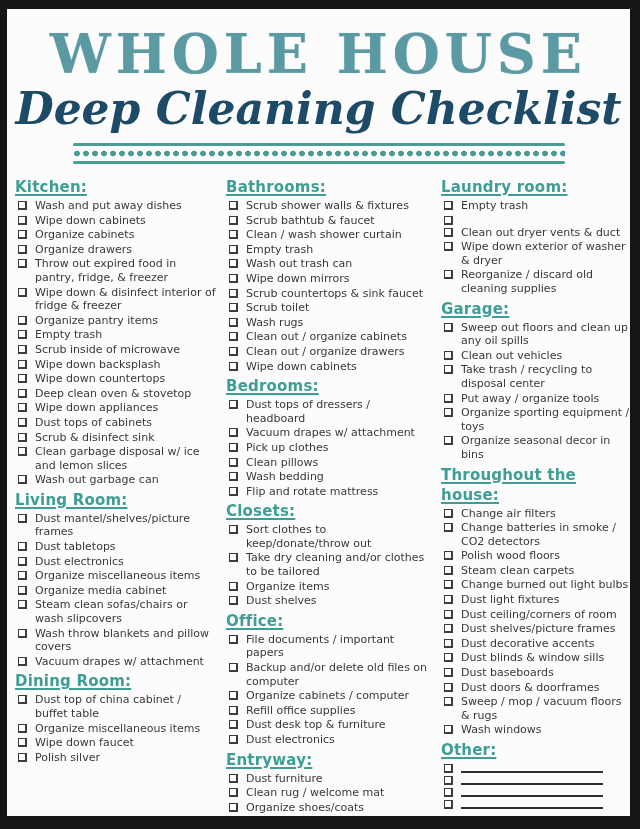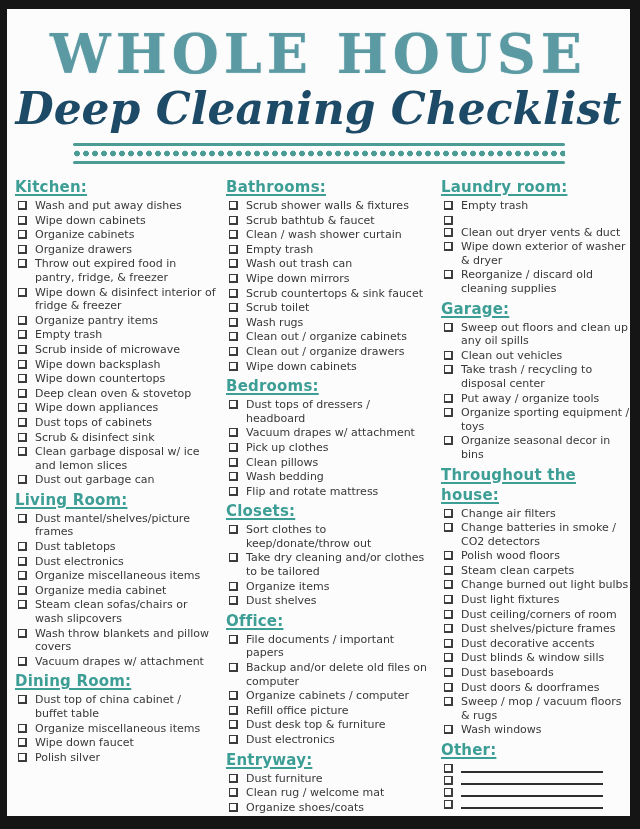--- a/index.html
+++ b/index.html
@@ -173,21 +173,21 @@
           <div class="task">
             <span class="cb"></span>
             <span class="task-label">Scrub &amp; disinfect sink</span>
           </div>
           <div class="task">
             <span class="cb"></span>
             <span class="task-label">Clean garbage disposal w/ ice and lemon slices</span>
           </div>
           <div class="task">
             <span class="cb"></span>
-            <span class="task-label">Dust out garbage can</span>
+            <span class="task-label">Wash out garbage can</span>
           </div>
         </div>
         <div class="section">
           <div class="section-heading">Living Room:</div>
           <div class="task">
             <span class="cb"></span>
             <span class="task-label">Dust mantel/shelves/picture frames</span>
           </div>
           <div class="task">
             <span class="cb"></span>
@@ -345,21 +345,21 @@
           <div class="task">
             <span class="cb"></span>
             <span class="task-label">Backup and/or delete old files on computer</span>
           </div>
           <div class="task">
             <span class="cb"></span>
             <span class="task-label">Organize cabinets / computer</span>
           </div>
           <div class="task">
             <span class="cb"></span>
-            <span class="task-label">Refill office picture</span>
+            <span class="task-label">Refill office supplies</span>
           </div>
           <div class="task">
             <span class="cb"></span>
             <span class="task-label">Dust desk top &amp; furniture</span>
           </div>
           <div class="task">
             <span class="cb"></span>
             <span class="task-label">Dust electronics</span>
           </div>
         </div>

